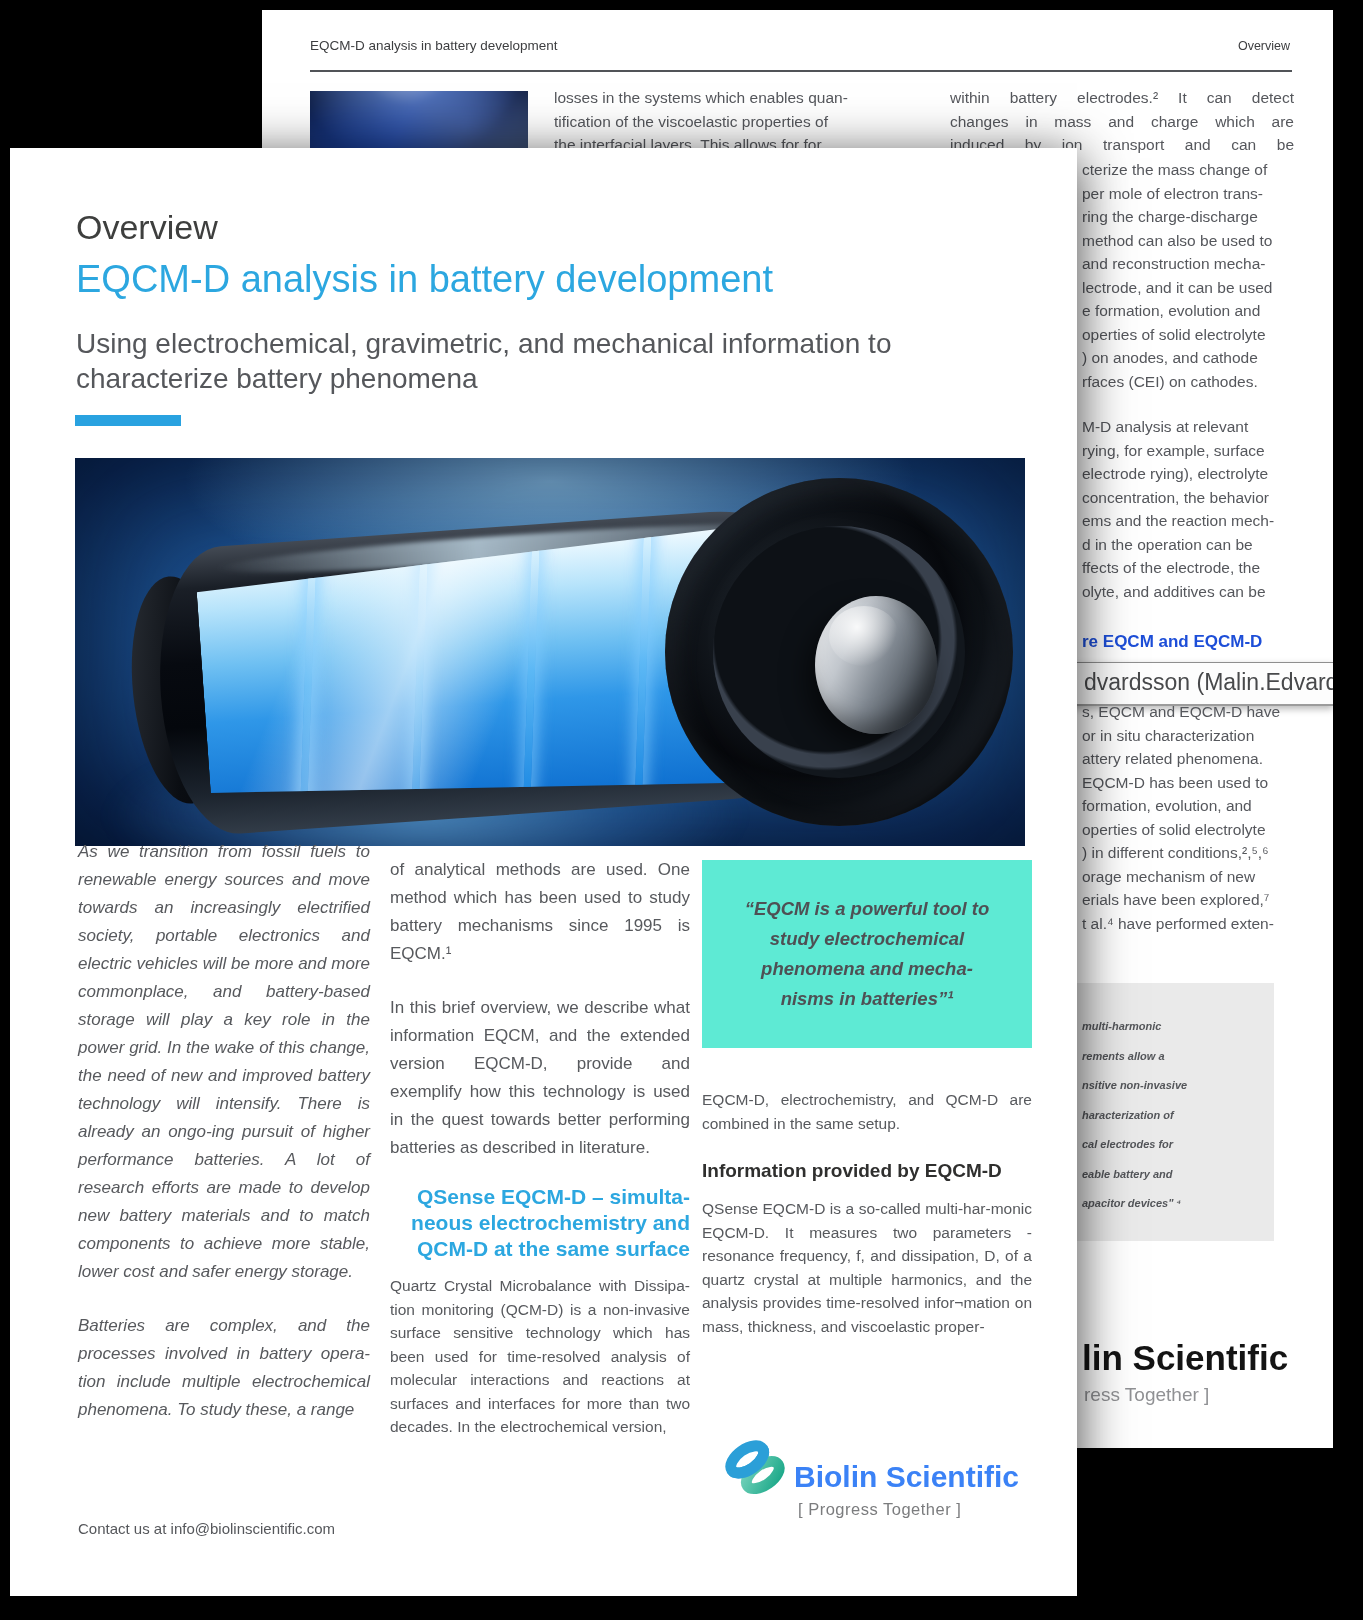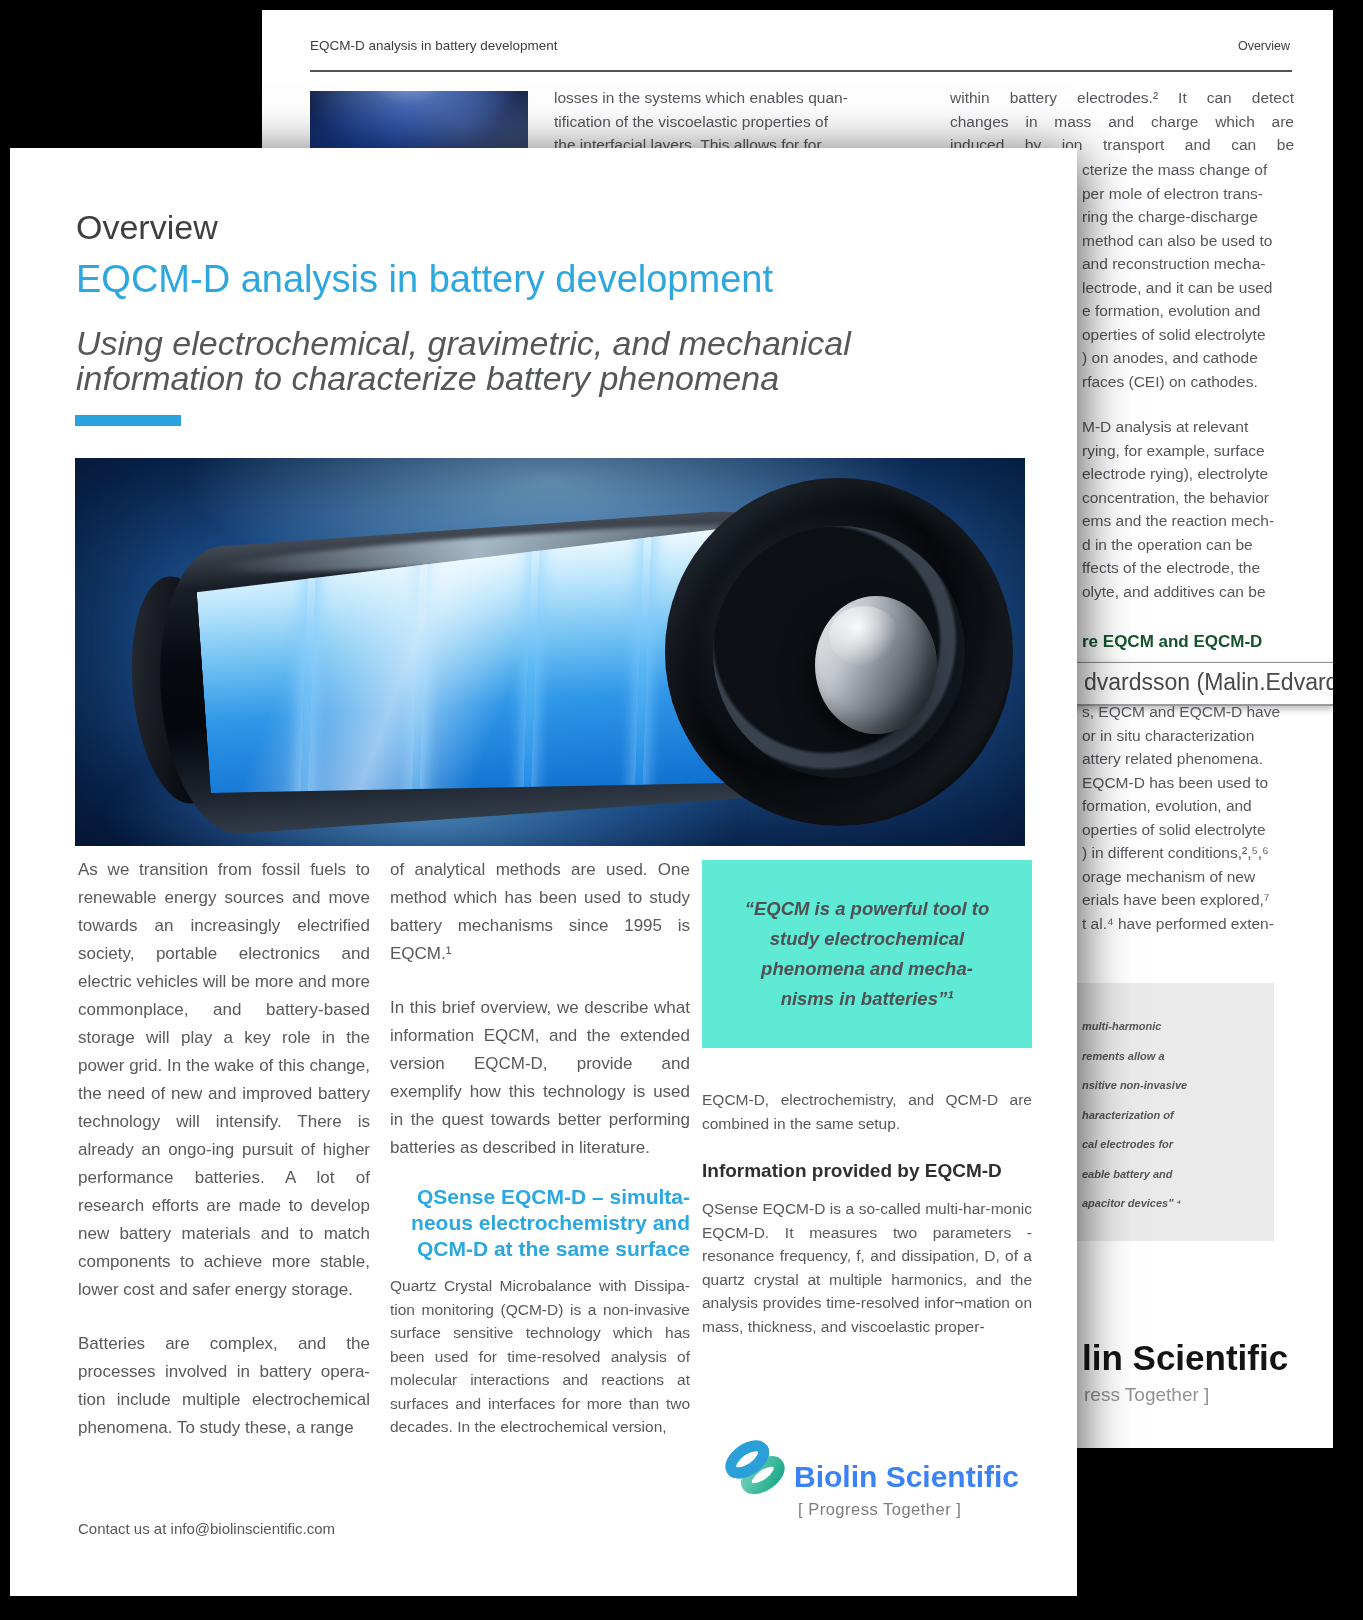--- a/index.html
+++ b/index.html
@@ -15,34 +15,34 @@
   .bp-photo .ph-inner{position:absolute;inset:-8px;filter:blur(2.5px);
     background:
       radial-gradient(circle at 25% 115%, rgba(50,110,230,.95) 0%, rgba(30,80,190,.55) 35%, rgba(10,20,60,0) 62%),
       radial-gradient(circle at 45% -25%, rgba(235,243,255,.95) 0%, rgba(130,170,235,.45) 26%, rgba(10,20,60,0) 55%),
       radial-gradient(circle at 88% 85%, rgba(90,110,140,.85) 0%, rgba(20,30,50,0) 55%),
       radial-gradient(circle at 70% 30%, rgba(40,70,160,.8) 0%, rgba(10,20,50,0) 50%),
       linear-gradient(120deg,#0d1b3d,#17307c 40%,#0a1228 72%,#2e3d58);}
   .bp-col{position:absolute;font-size:15.5px;line-height:23.5px;color:#55575c;}
   .jline{text-align:justify;text-align-last:justify;}
   .frag-block div{white-space:nowrap;}
-  .bp-heading-frag{position:absolute;left:820px;top:622px;font-size:17px;font-weight:bold;color:#14532d;white-space:nowrap;}
+  .bp-heading-frag{position:absolute;left:820px;top:622px;font-size:17px;font-weight:bold;color:#1d4ed8;white-space:nowrap;}
   .bp-tooltip{position:absolute;left:760px;right:0;top:652px;height:41px;background:#fdfdfd;
       border-top:1px solid #8f8f8f;border-bottom:2px solid #9c9c9c;box-shadow:0 3px 7px rgba(0,0,0,.28);
       font-size:23px;color:#48494b;line-height:39px;padding-left:62px;white-space:nowrap;overflow:hidden;}
   .bp-quote-box{position:absolute;left:690px;top:973px;width:322px;height:258px;background:#eaeaea;}
   .bp-quote-lines{position:absolute;left:820px;top:1002px;font-size:11px;line-height:29.5px;
       font-style:italic;font-weight:bold;color:#54565a;}
   .bp-logo-frag{position:absolute;left:820px;top:1328px;font-size:35px;font-weight:bold;color:#141414;white-space:nowrap;}
   .bp-tagline-frag{position:absolute;left:822px;top:1374px;font-size:19px;color:#909194;white-space:nowrap;}
   
   #front-page{left:10px;top:148px;width:1067px;height:1448px;box-shadow:0 10px 50px rgba(0,0,0,.75);}
   .fp-kicker{position:absolute;left:66px;top:60px;font-size:34px;color:#3e3f3e;}
   .fp-title{position:absolute;left:66px;top:110px;font-size:38px;color:#2ca7e0;white-space:nowrap;}
-  .fp-subtitle{position:absolute;left:66px;top:178px;width:820px;font-size:34px;line-height:35px;color:#55575b;font-style:italic;}
+  .fp-subtitle{position:absolute;left:66px;top:178px;width:820px;font-size:28px;line-height:35px;color:#55575b;}
   .fp-bar{position:absolute;left:65px;top:267px;width:106px;height:11px;background:#29a2e0;}
   
   .battery{position:absolute;left:65px;top:310px;width:950px;height:388px;overflow:hidden;
     background:
       radial-gradient(ellipse 62% 48% at 50% 6%, rgba(150,205,240,.85), rgba(80,145,205,0) 62%),
       radial-gradient(ellipse 85% 75% at 55% 45%, #2e74b2 0%, #1b4f8c 52%, #0d2c5c 82%, #081f45 100%);
     box-shadow:inset 0 0 120px 30px rgba(2,10,30,.5);}
   .glow-floor{position:absolute;left:30px;bottom:-55px;width:640px;height:170px;border-radius:50%;
       background:radial-gradient(ellipse at center, rgba(120,200,255,.55) 0%, rgba(70,150,230,.25) 45%, rgba(0,0,0,0) 70%);
       filter:blur(10px);}
@@ -191,21 +191,21 @@
         <div class="seg" style="left:38%;"></div>
         <div class="seg" style="left:58%;"></div>
         <div class="seg" style="left:78%;"></div>
       </div>
       <div class="bat-cap">
         <div class="cap-ring"></div>
         <div class="cap-terminal"></div>
       </div>
     </div>
 
-    <div class="fp-col" style="left:68px;top:708px;width:292px;">
+    <div class="fp-col" style="left:68px;top:690px;width:292px;font-style:italic;">
       <p>As we transition from fossil fuels to renewable energy sources and move towards an increasingly electrified society, portable electronics and electric vehicles will be more and more commonplace, and battery-based storage will play a key role in the power grid. In the wake of this change, the need of new and improved battery technology will intensify. There is already an ongo-ing pursuit of higher performance batteries. A lot of research efforts are made to develop new battery materials and to match components to achieve more stable, lower cost and safer energy storage.</p>
       <p>Batteries are complex, and the processes involved in battery opera-tion include multiple electrochemical phenomena. To study these, a range</p>
     </div>
 
     <div class="fp-col" style="left:380px;top:708px;width:300px;">
       <p>of analytical methods are used. One method which has been used to study battery mechanisms since 1995 is EQCM.¹</p>
       <p style="margin-bottom:22px;">In this brief overview, we describe what information EQCM, and the extended version EQCM-D, provide and exemplify how this technology is used in the quest towards better performing batteries as described in literature.</p>
       <div class="fp-h-blue">QSense EQCM-D – simulta-neous electrochemistry and QCM-D at the same surface</div>
       <p class="fp-small">Quartz Crystal Microbalance with Dissipa-tion monitoring (QCM-D) is a non-invasive surface sensitive technology which has been used for time-resolved analysis of molecular interactions and reactions at surfaces and interfaces for more than two decades. In the electrochemical version,</p>
     </div>

